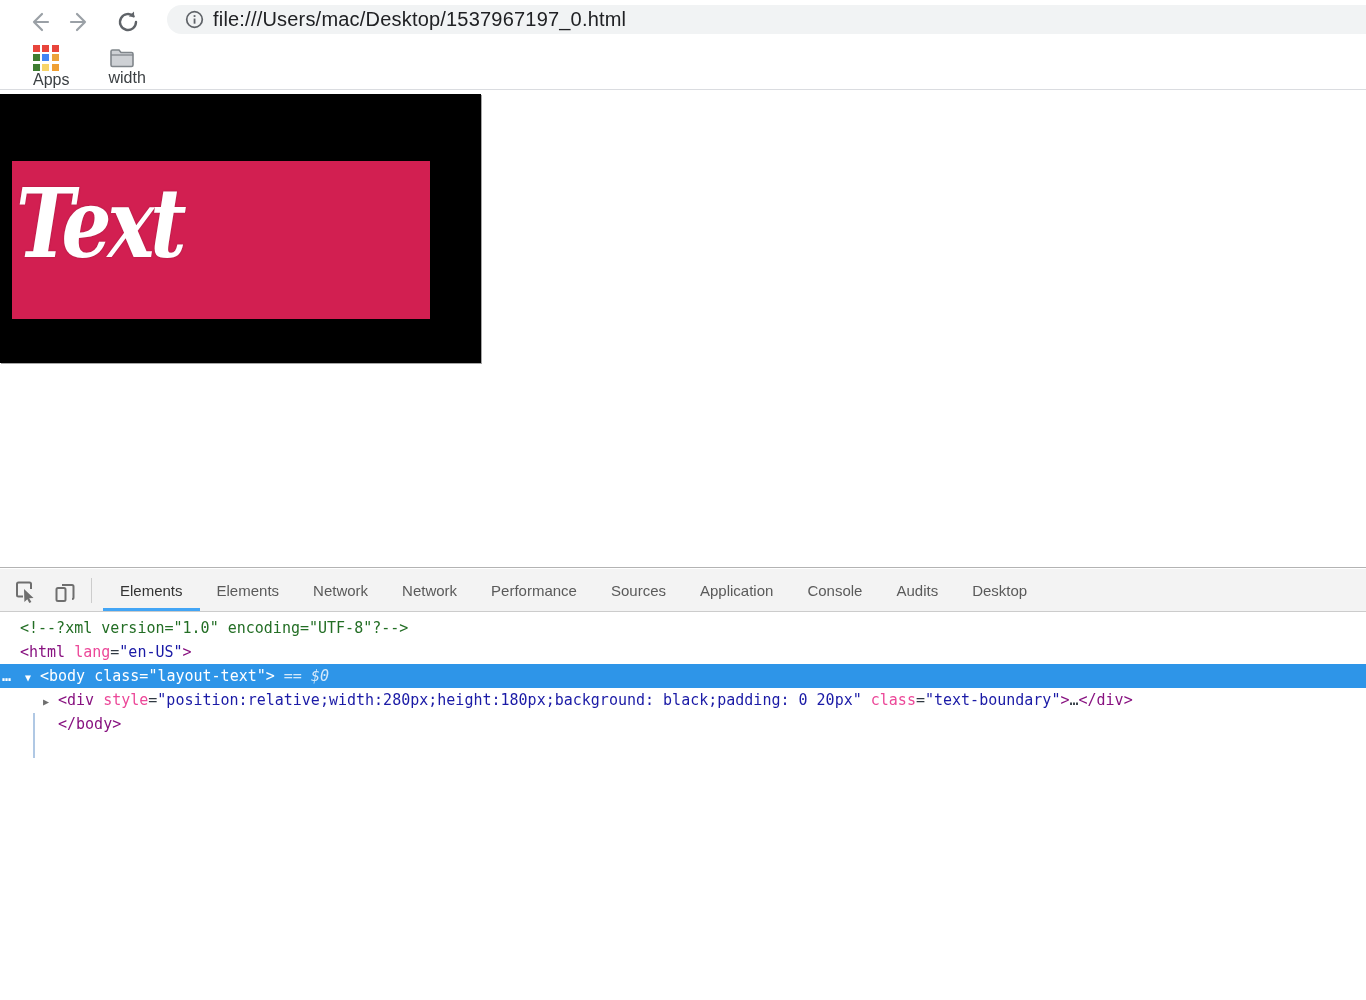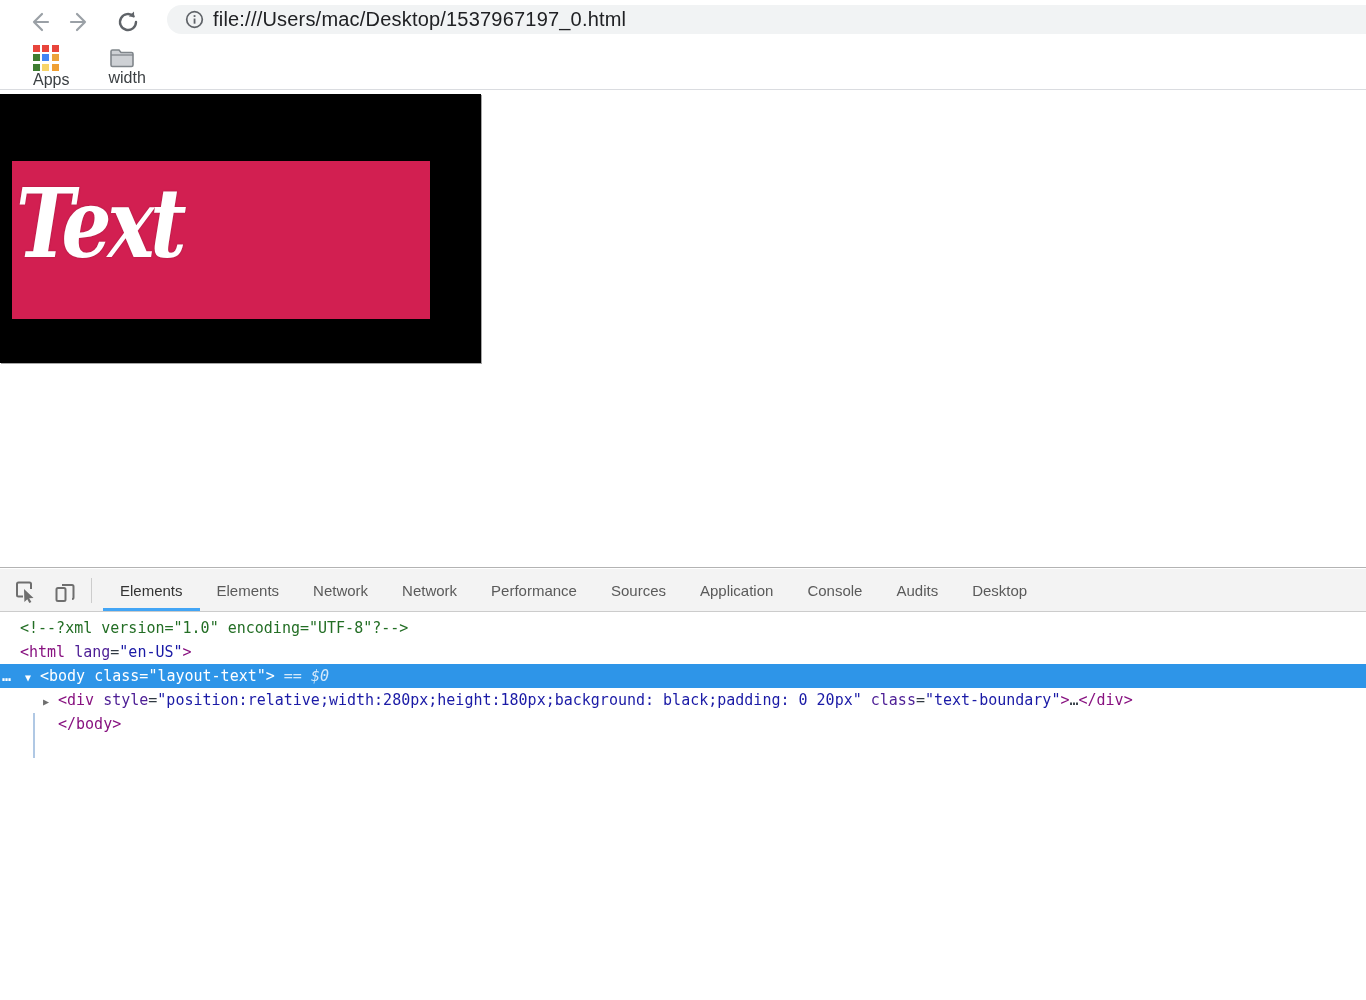--- a/index.html
+++ b/index.html
@@ -49,21 +49,21 @@
   .dt-tab.active { color:#333; }
   .dt-tab.active::after { content:""; position:absolute; left:0; right:0; bottom:0; height:3px;
                           background:var(--tab-underline,#42a5f5); }
 
   #dom-tree { position:absolute; left:0; top:44px; right:0; bottom:0; background:#fff;
               font-family:"DejaVu Sans Mono", monospace; font-size:15px; padding-top:4px; }
   .dom-line { position:relative; height:24px; line-height:24px; white-space:nowrap; }
   .dom-line span { vertical-align:baseline; }
   .tk-comment { color:#236e25; }
   .tk-tag     { color:#881280; }
-  .tk-attr    { color:#4c1d95; }
+  .tk-attr    { color:#ec4899; }
   .tk-val     { color:#1a1aa6; }
   .tk-plain   { color:#303942; }
   .tk-arrow   { display:inline-block; width:15px; font-size:10px; color:#6e6e6e; vertical-align:1px; }
   .tk-dots    { display:inline-block; width:23px; color:#303942; font-weight:bold; }
   .tk-eq      { color:#303942; }
   .tk-dollar  { font-style:italic; color:#303942; }
   .dom-line.sel { background:var(--selection,#2e95e8); }
   .dom-line.sel span { color:#fff; }
   .dom-line.sel .tk-eq,
   .dom-line.sel .tk-dollar { color:rgba(255,255,255,.8); }

